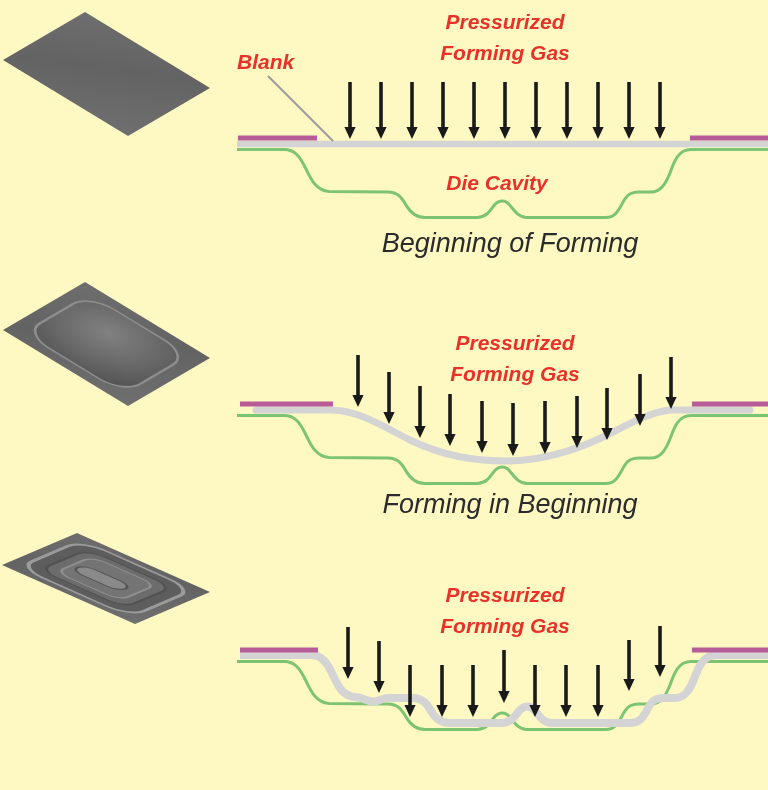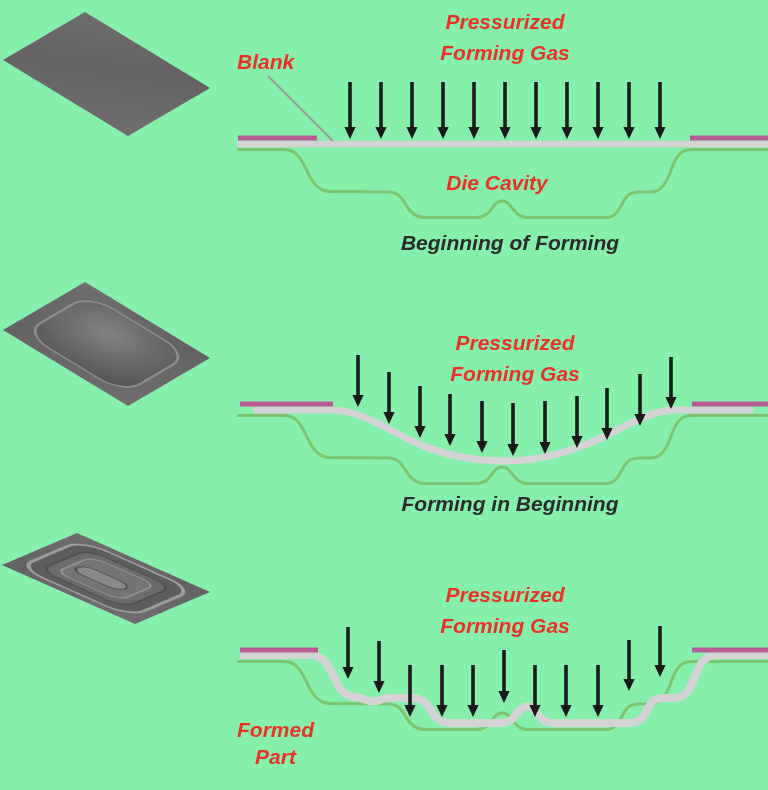--- a/index.html
+++ b/index.html
@@ -1,29 +1,29 @@
 <!DOCTYPE html>
 <html><head>
 <meta charset="utf-8">
 <style>
   html,body{margin:0;padding:0;background:#ffffff;}
   .stage{
-    position:relative;width:768px;height:790px;background:#86efac;
+    position:relative;width:768px;height:790px;background:#fef9c3;
     font-family:"Liberation Sans",sans-serif;overflow:hidden;
   }
   .stage svg{position:absolute;left:0;top:0;}
   .red-label{
     position:absolute;color:#e93128;font-weight:bold;font-style:italic;
     font-size:21px;line-height:31px;text-align:center;white-space:nowrap;
   }
   .red-label.small-lh{line-height:27px;}
   .left-align{text-align:left;}
   .stage-title{
-    position:absolute;color:#2b2b2b;font-weight:bold;font-style:italic;
-    font-size:21px;line-height:34px;text-align:center;white-space:nowrap;
+    position:absolute;color:#2b2b2b;font-weight:normal;font-style:italic;
+    font-size:27px;line-height:34px;text-align:center;white-space:nowrap;
   }
 </style>
 </head>
 <body>
 
 <div class="stage">
 
   <svg id="diagram-svg" width="768" height="790" viewBox="0 0 768 790">
     <defs>
       <linearGradient id="gradFlat" x1="0" y1="0" x2="1" y2="1">
@@ -168,18 +168,14 @@
   <div class="red-label" style="left:365px;top:327px;width:300px">
     <div>Pressurized</div>
     <div>Forming Gas</div>
   </div>
   <div class="stage-title" style="left:330px;top:487px;width:360px">Forming in Beginning</div>
 
   <div class="red-label" style="left:355px;top:579px;width:300px">
     <div>Pressurized</div>
     <div>Forming Gas</div>
   </div>
-  <div class="red-label small-lh" style="left:228px;top:716px;width:95px">
-    <div>Formed</div>
-    <div>Part</div>
-  </div>
 
 </div>
 
 </body></html>

